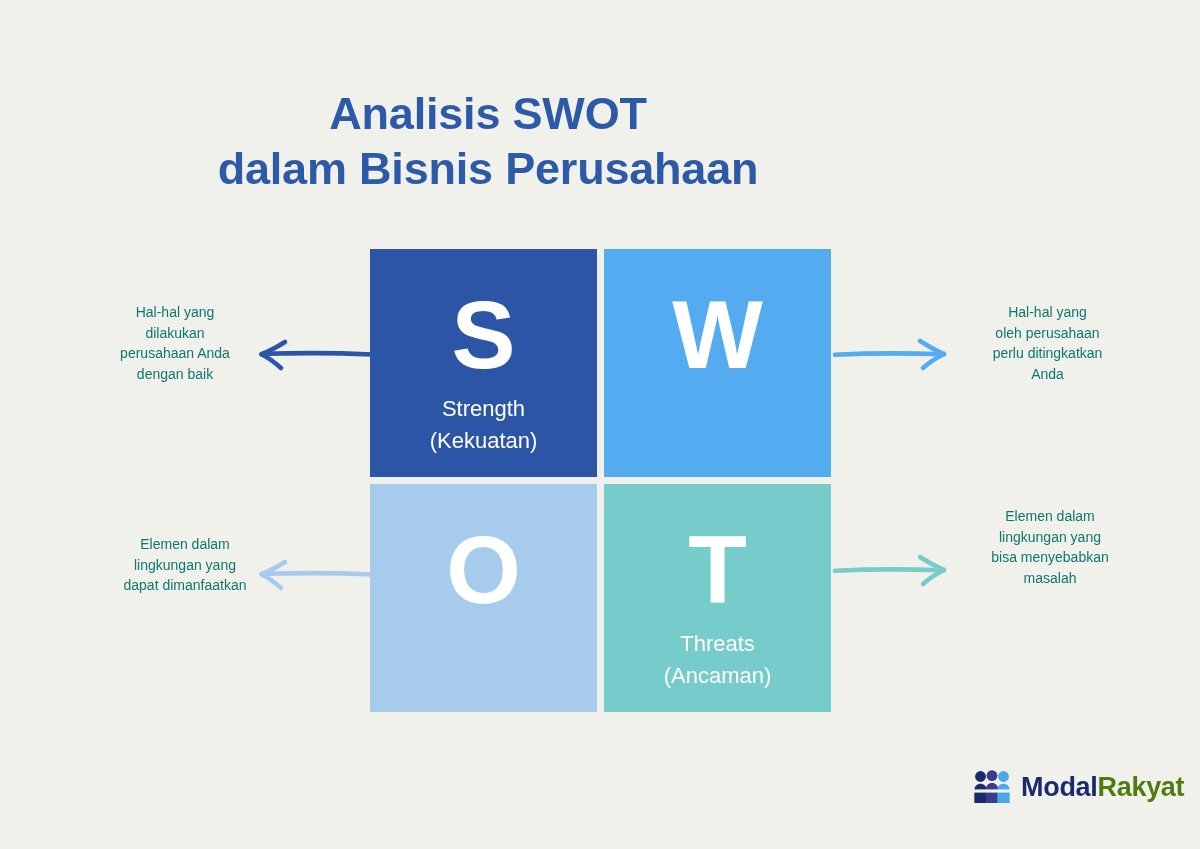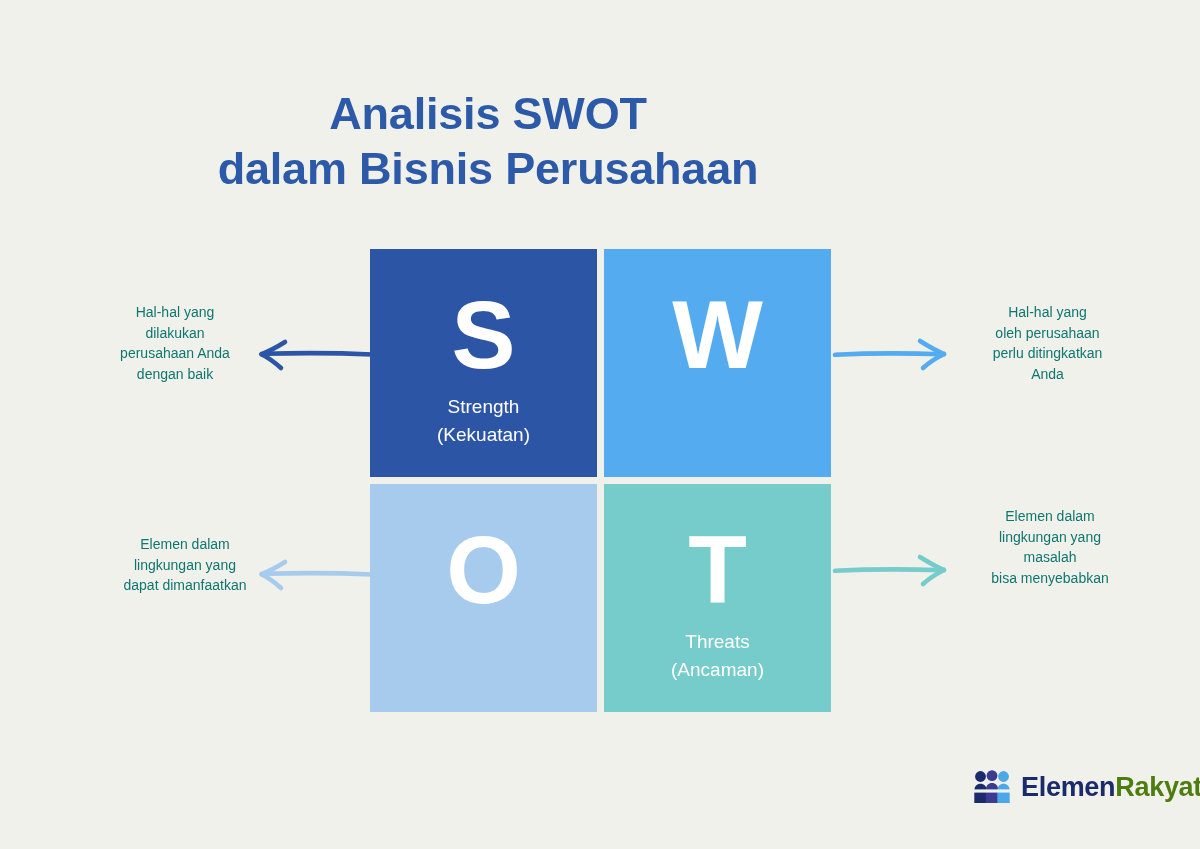--- a/index.html
+++ b/index.html
@@ -63,21 +63,21 @@
     line-height: 1;
     letter-spacing: 0px;
     height: 104px;
     display: flex;
     align-items: center;
   }
   .quad-labels {
     margin-top: 6px;
     text-align: center;
     color: #ffffff;
-    font-size: 19px;
+    font-size: 22px;
     line-height: 1.45;
   }
   .quad-label-en { display: block; }
   .quad-label-id { display: block; }
 
   
   .annot {
     position: absolute;
     color: #0f766e;
     font-size: 14px;
@@ -178,37 +178,37 @@
   </div>
   <svg class="arrow" style="left:248px; top:554px;" width="126" height="42" viewBox="0 0 126 42">
     <path d="M124,20.5 C100,19.4 60,18.6 16,19.8" stroke="#a6cbed" stroke-width="4.6" fill="none" stroke-linecap="round"></path>
     <path d="M37,8 C29,13 19,18 13.5,20.2" stroke="#a6cbed" stroke-width="4.6" fill="none" stroke-linecap="round"></path>
     <path d="M13.5,20.2 C19,23 27,28.5 33,34" stroke="#a6cbed" stroke-width="4.6" fill="none" stroke-linecap="round"></path>
   </svg>
 
   <div class="annot annot-right" style="left:950px; top:506px; width:200px;">
     <span>Elemen dalam</span>
     <span>lingkungan yang</span>
+    <span>bisa menyebabkan</span>
     <span>masalah</span>
-    <span>bisa menyebabkan</span>
   </div>
   <svg class="arrow" style="left:832px; top:550px;" width="122" height="42" viewBox="0 0 122 42">
     <path d="M3,20.8 C27,19.6 68,18.8 110,20.2" stroke="#76ccca" stroke-width="4.6" fill="none" stroke-linecap="round"></path>
     <path d="M88,7 C96,12 106,17.5 112,20" stroke="#76ccca" stroke-width="4.6" fill="none" stroke-linecap="round"></path>
     <path d="M112,20 C106,23 97,28.5 91,34" stroke="#76ccca" stroke-width="4.6" fill="none" stroke-linecap="round"></path>
   </svg>
 
   <div class="logo">
     <svg width="40" height="34" viewBox="0 0 40 34">
       <circle cx="8.5" cy="6.5" r="5.4" fill="#1b2a6b"></circle>
       <circle cx="20" cy="5.6" r="5.4" fill="#3b3b8f"></circle>
       <circle cx="31.5" cy="6.5" r="5.4" fill="#4aa8e8"></circle>
       <path d="M2.3,33 L2.3,21 C2.3,16.3 5.1,13.8 8.5,13.8 C11.9,13.8 14.7,16.3 14.7,21 L14.7,33 Z" fill="#1b2a6b"></path>
       <path d="M13.8,33 L13.8,20.2 C13.8,15.5 16.6,13 20,13 C23.4,13 26.2,15.5 26.2,20.2 L26.2,33 Z" fill="#3b3b8f"></path>
       <path d="M25.3,33 L25.3,21 C25.3,16.3 28.1,13.8 31.5,13.8 C34.9,13.8 37.7,16.3 37.7,21 L37.7,33 Z" fill="#4aa8e8"></path>
       <rect x="1.2" y="19.4" width="37.6" height="3.2" fill="#f1f1ec"></rect>
     </svg>
     <div class="logo-text">
-      <span class="logo-modal">Elemen</span><span class="logo-rakyat">Rakyat</span>
+      <span class="logo-modal">Modal</span><span class="logo-rakyat">Rakyat</span>
     </div>
   </div>
 
 </div>
 
 </body></html>

